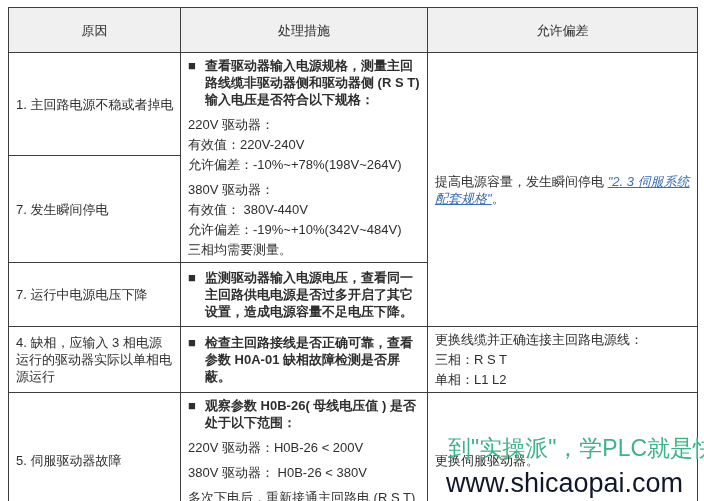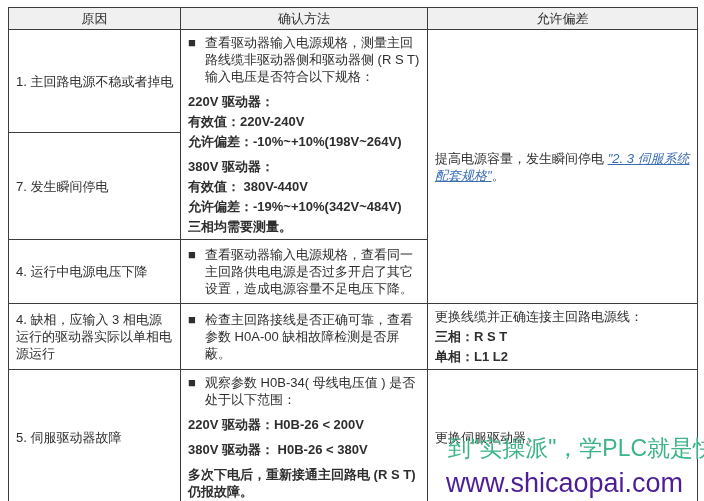--- a/index.html
+++ b/index.html
@@ -11,118 +11,118 @@
   table.tbl{
     position:absolute;left:8px;top:7px;
     border-collapse:collapse;table-layout:fixed;
   }
   .tbl td,.tbl th{
     border:1px solid #3d3d3d;
     font-size:13px;line-height:17px;font-weight:normal;
     vertical-align:middle;overflow:hidden;
   }
   .tbl th{background:#f0f0f0;text-align:center;padding:2px 4px;}
-  tr.hr{height:22px}
+  tr.hr{height:45px}
   tr.r1{height:102px}
   tr.r2{height:105px}
   tr.r3{height:64px}
   tr.r4{height:58px}
   tr.r5{height:128px}
   td.cause{padding:3px 6px 3px 7px;margin-top:23px;}
   td.confirm{padding:4px 5px 4px 7px;}
   td.remedy{padding:4px 6px 4px 7px;}
   .bp{display:flex;}
   .bullet{width:17px;flex:none;}
-  .bt{flex:1;}
-  .p{margin-top:3px;font-weight:bold;}
+  .bt{flex:1;font-weight:bold;}
+  .p{margin-top:3px;}
   .gap{margin-top:8px;}
   .link{color:#3a6eb4;font-style:italic;text-decoration:underline;cursor:pointer;}
   .wm1{
     position:absolute;left:448px;top:435px;
     font-size:23px;line-height:26px;color:#3cb487;white-space:nowrap;
   }
   .wm2{
     position:absolute;left:446px;top:468px;
-    font-size:27px;line-height:30px;color:#4c1d95;white-space:nowrap;
+    font-size:27px;line-height:30px;color:#0f172a;white-space:nowrap;
   }
 </style>
 </head>
 <body>
 
 <div>
 
   <table class="tbl">
     <colgroup>
       <col style="width:172px">
         <col style="width:247px">
         <col style="width:270px">
     </colgroup>
 
     <tbody>
         <tr class="hr">
       <th>原因</th>
-      <th>确认方法</th>
+      <th>处理措施</th>
       <th>允许偏差</th>
     </tr>
 
     <tr class="r1">
       <td class="cause">1. 主回路电源不稳或者掉电</td>
       <td class="confirm" rowspan="2">
         <div class="bp">
           <span class="bullet">■</span>
           <span class="bt">查看驱动器输入电源规格，测量主回路线缆非驱动器侧和驱动器侧 (R S T) 输入电压是否符合以下规格：</span>
         </div>
         <div class="p gap">220V 驱动器：</div>
         <div class="p">有效值：220V-240V</div>
-        <div class="p">允许偏差：-10%~+10%(198V~264V)</div>
+        <div class="p">允许偏差：-10%~+78%(198V~264V)</div>
         <div class="p gap">380V 驱动器：</div>
         <div class="p">有效值： 380V-440V</div>
         <div class="p">允许偏差：-19%~+10%(342V~484V)</div>
         <div class="p">三相均需要测量。</div>
       </td>
       <td class="remedy" rowspan="3">
         <span>提高电源容量，发生瞬间停电 </span><a class="link">"2. 3 伺服系统配套规格"</a><span>。</span>
       </td>
     </tr>
 
     <tr class="r2">
       <td class="cause">7. 发生瞬间停电</td>
     </tr>
 
     <tr class="r3">
-      <td class="cause">4. 运行中电源电压下降</td>
+      <td class="cause">7. 运行中电源电压下降</td>
       <td class="confirm">
         <div class="bp">
           <span class="bullet">■</span>
-          <span class="bt">查看驱动器输入电源规格，查看同一主回路供电电源是否过多开启了其它设置，造成电源容量不足电压下降。</span>
+          <span class="bt">监测驱动器输入电源电压，查看同一主回路供电电源是否过多开启了其它设置，造成电源容量不足电压下降。</span>
         </div>
       </td>
     </tr>
 
     <tr class="r4">
       <td class="cause">4. 缺相，应输入 3 相电源运行的驱动器实际以单相电源运行</td>
       <td class="confirm">
         <div class="bp">
           <span class="bullet">■</span>
-          <span class="bt">检查主回路接线是否正确可靠，查看参数 H0A-00 缺相故障检测是否屏蔽。</span>
+          <span class="bt">检查主回路接线是否正确可靠，查看参数 H0A-01 缺相故障检测是否屏蔽。</span>
         </div>
       </td>
       <td class="remedy">
         <div>更换线缆并正确连接主回路电源线：</div>
         <div class="p">三相：R S T</div>
         <div class="p">单相：L1 L2</div>
       </td>
     </tr>
 
     <tr class="r5">
       <td class="cause">5. 伺服驱动器故障</td>
       <td class="confirm">
         <div class="bp">
           <span class="bullet">■</span>
-          <span class="bt">观察参数 H0B-34( 母线电压值 ) 是否处于以下范围：</span>
+          <span class="bt">观察参数 H0B-26( 母线电压值 ) 是否处于以下范围：</span>
         </div>
         <div class="p gap">220V 驱动器：H0B-26 &lt; 200V</div>
         <div class="p gap">380V 驱动器： H0B-26 &lt; 380V</div>
         <div class="p gap">多次下电后，重新接通主回路电 (R S T) 仍报故障。</div>
       </td>
       <td class="remedy">更换伺服驱动器。</td>
     </tr>
   </tbody>
     </table>
 

